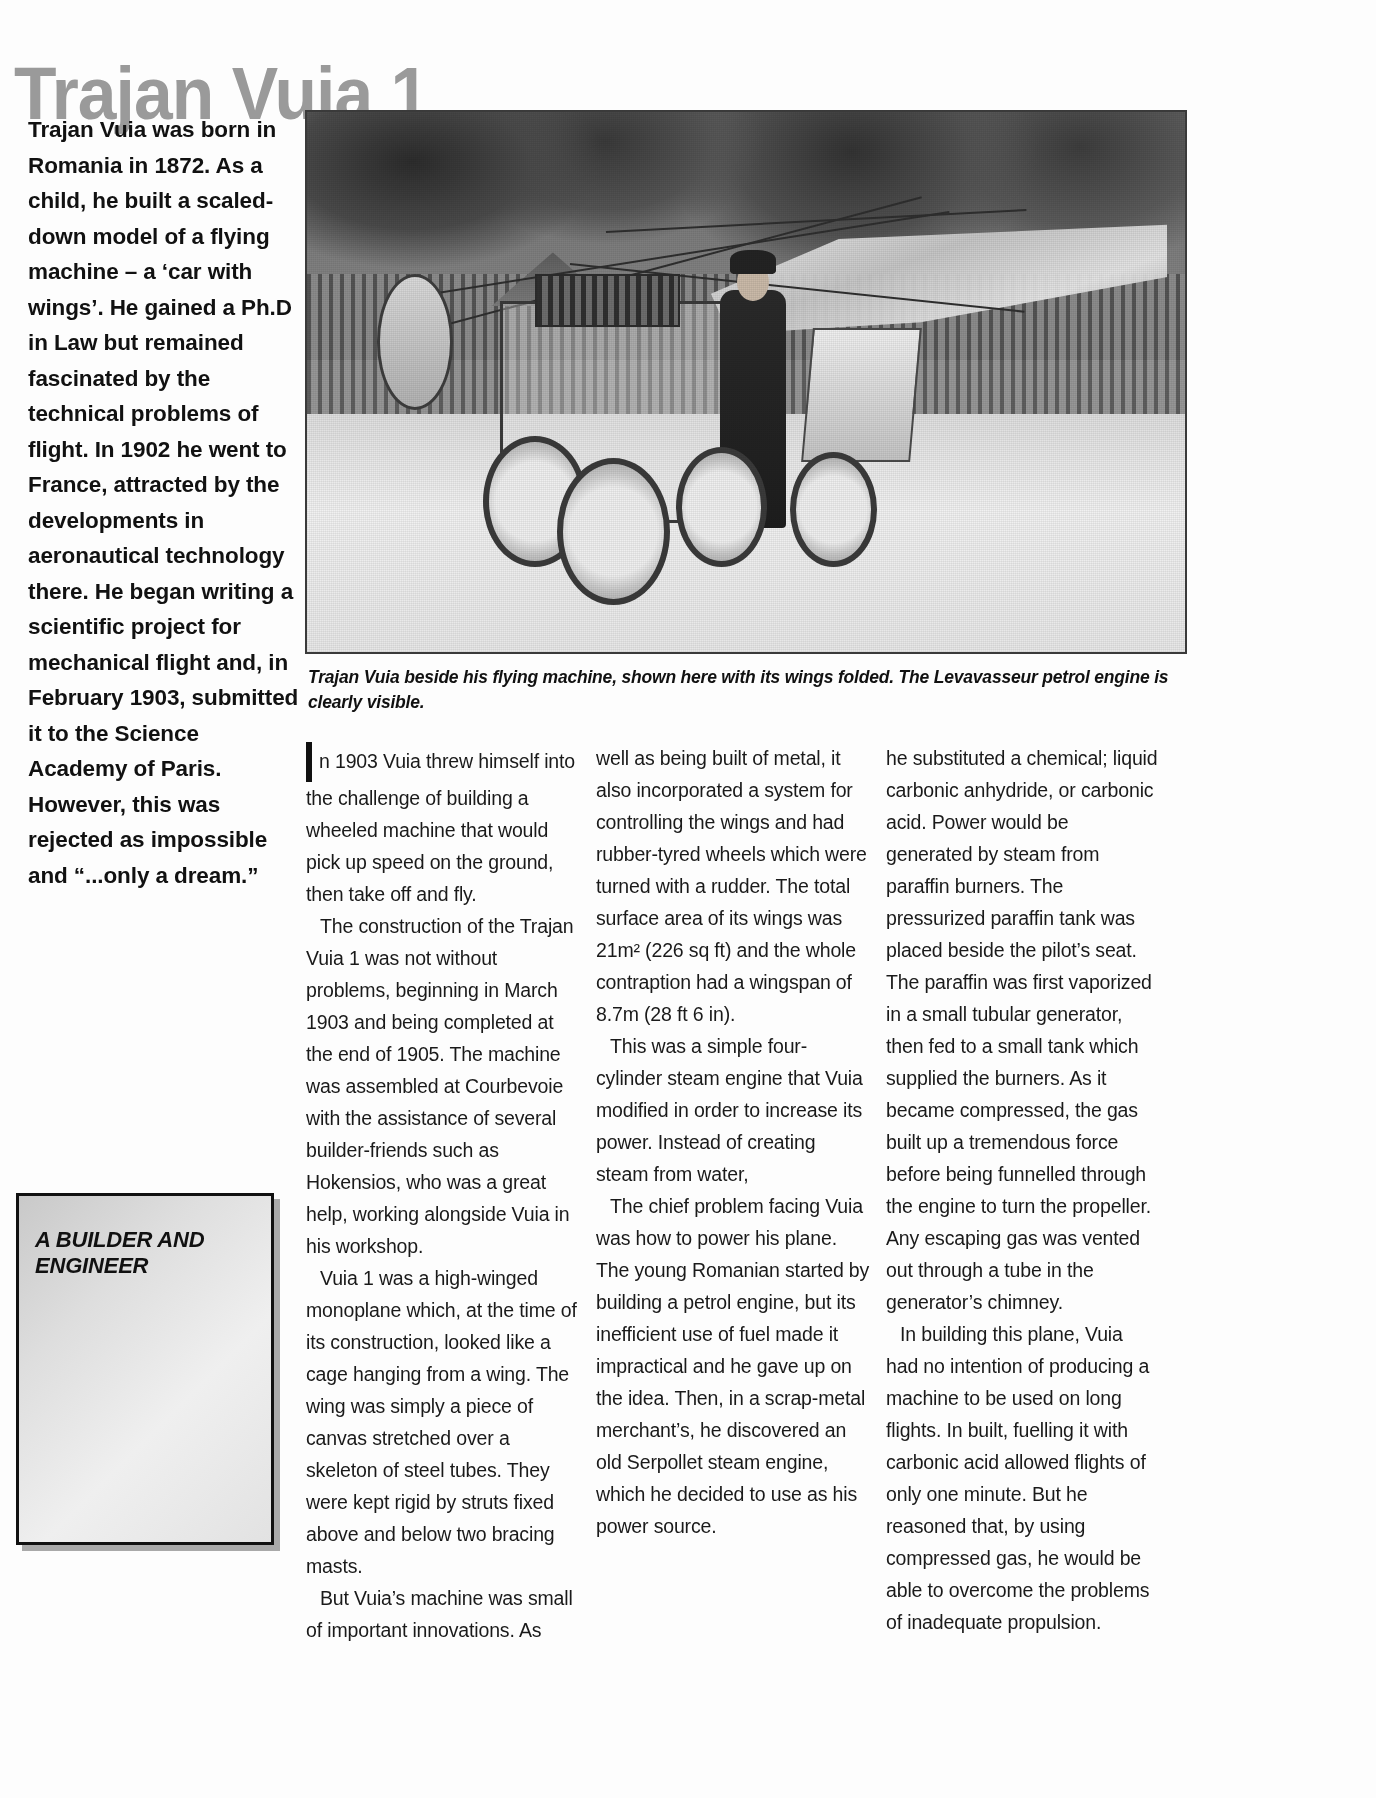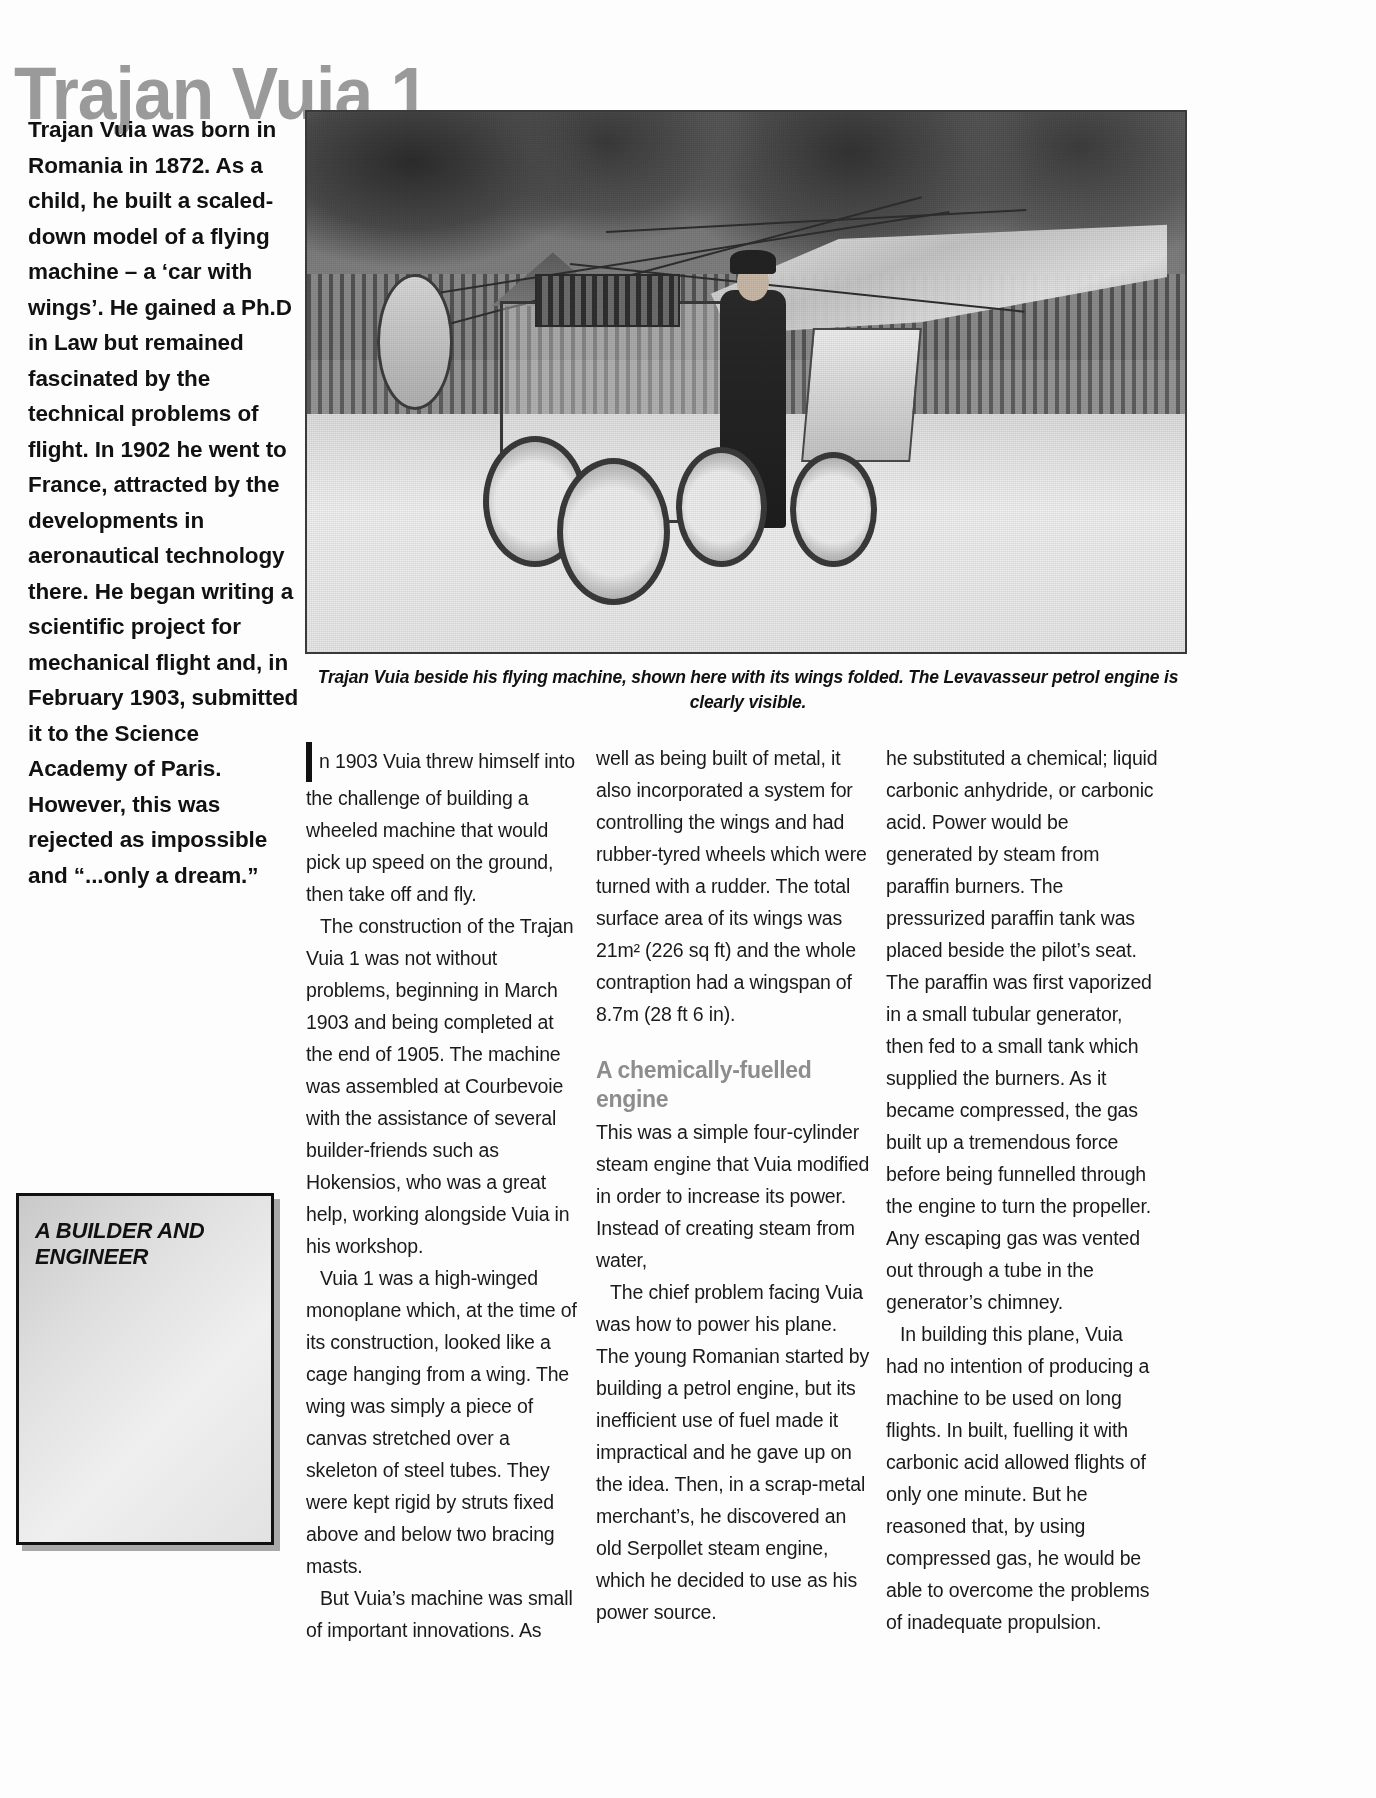--- a/index.html
+++ b/index.html
@@ -172,21 +172,20 @@
     position: absolute;
     left: 308px;
     top: 665px;
     width: 880px;
     font-size: 17.5px;
     line-height: 25px;
     font-weight: 700;
     font-style: italic;
     color: #111;
     letter-spacing: -0.2px;
-    text-align: center;
   }
 
   
   .cols {
     position: absolute;
     left: 306px;
     top: 742px;
     width: 1062px;
     height: 1050px;
     display: flex;
@@ -222,21 +221,21 @@
   
   .sidebox {
     position: absolute;
     left: 16px;
     top: 1193px;
     width: 258px;
     height: 352px;
     border: 3px solid #111;
     background: linear-gradient(135deg, #c9c9c9 0%, #dedede 30%, #efefef 62%, #e2e2e2 100%);
     box-shadow: 6px 6px 0 rgba(140,140,140,.75);
-    padding: 22px 14px 10px 16px;
+    padding: 31px 14px 10px 16px;
     box-sizing: border-box;
   }
   .sidebox-title {
     font-size: 22px;
     line-height: 26px;
     font-weight: 700;
     font-style: italic;
     color: #111;
     letter-spacing: -0.2px;
     margin-bottom: 4px;
@@ -293,21 +292,20 @@
 
     <div class="col">
       <p><span class="dropbar"></span><span>n 1903 Vuia threw himself into the challenge of building a wheeled machine that would pick up speed on the ground, then take off and fly.</span></p>
       <p>The construction of the Trajan Vuia 1 was not without problems, beginning in March 1903 and being completed at the end of 1905. The machine was assembled at Courbevoie with the assistance of several builder-friends such as Hokensios, who was a great help, working alongside Vuia in his workshop.</p>
       <p>Vuia 1 was a high-winged monoplane which, at the time of its construction, looked like a cage hanging from a wing. The wing was simply a piece of canvas stretched over a skeleton of steel tubes. They were kept rigid by struts fixed above and below two bracing masts.</p>
       <p>But Vuia’s machine was small of important innovations. As</p>
     </div>
 
     <div class="col">
       <p>well as being built of metal, it also incorporated a system for controlling the wings and had rubber-tyred wheels which were turned with a rudder. The total surface area of its wings was 21m² (226 sq ft) and the whole contraption had a wingspan of 8.7m (28 ft 6 in).</p>
-      <h2 class="subhead">A chemically-fuelled engine</h2>
       <p>This was a simple four-cylinder steam engine that Vuia modified in order to increase its power. Instead of creating steam from water,</p>
       <p>The chief problem facing Vuia was how to power his plane. The young Romanian started by building a petrol engine, but its inefficient use of fuel made it impractical and he gave up on the idea. Then, in a scrap-metal merchant’s, he discovered an old Serpollet steam engine, which he decided to use as his power source.</p>
     </div>
 
     <div class="col">
       <p>he substituted a chemical; liquid carbonic anhydride, or carbonic acid. Power would be generated by steam from paraffin burners. The pressurized paraffin tank was placed beside the pilot’s seat. The paraffin was first vaporized in a small tubular generator, then fed to a small tank which supplied the burners. As it became compressed, the gas built up a tremendous force before being funnelled through the engine to turn the propeller. Any escaping gas was vented out through a tube in the generator’s chimney.</p>
       <p>In building this plane, Vuia had no intention of producing a machine to be used on long flights. In built, fuelling it with carbonic acid allowed flights of only one minute. But he reasoned that, by using compressed gas, he would be able to overcome the problems of inadequate propulsion.</p>
     </div>
 
   </div>

